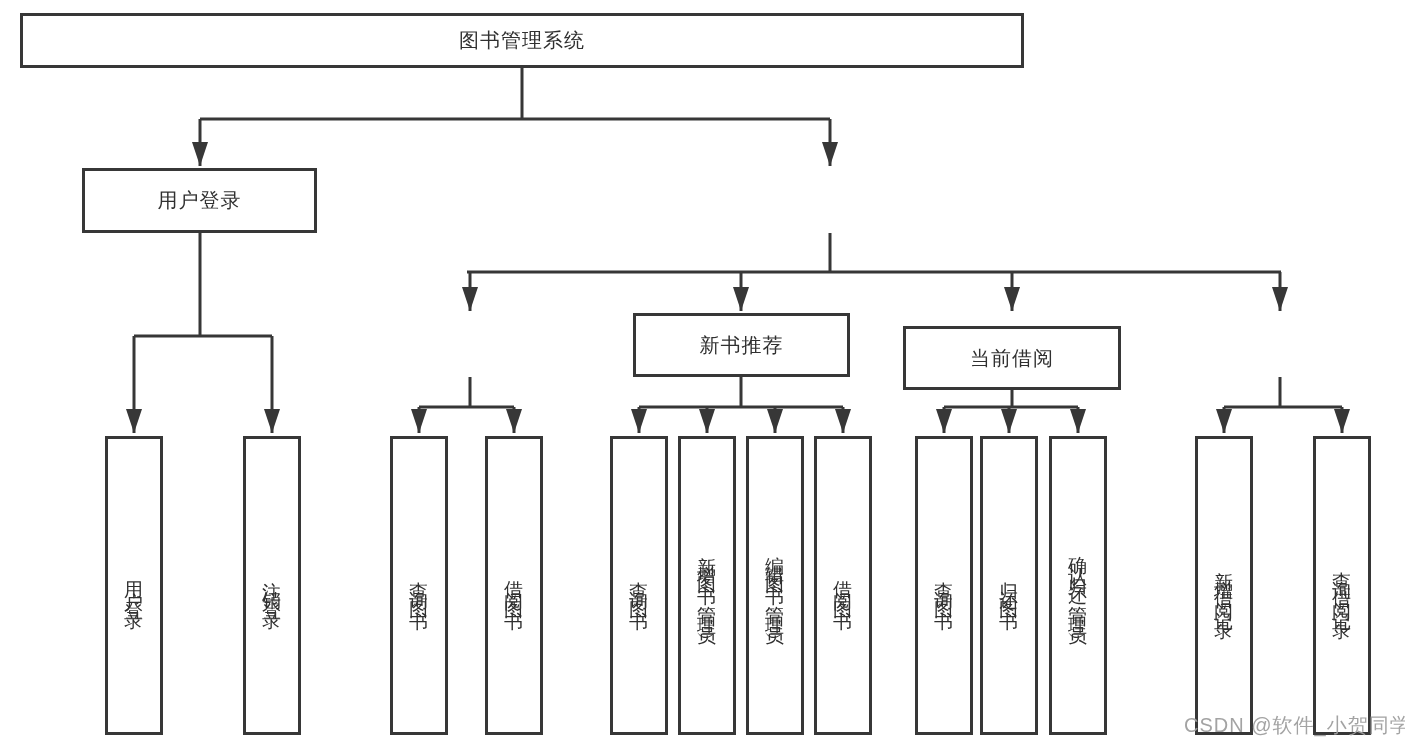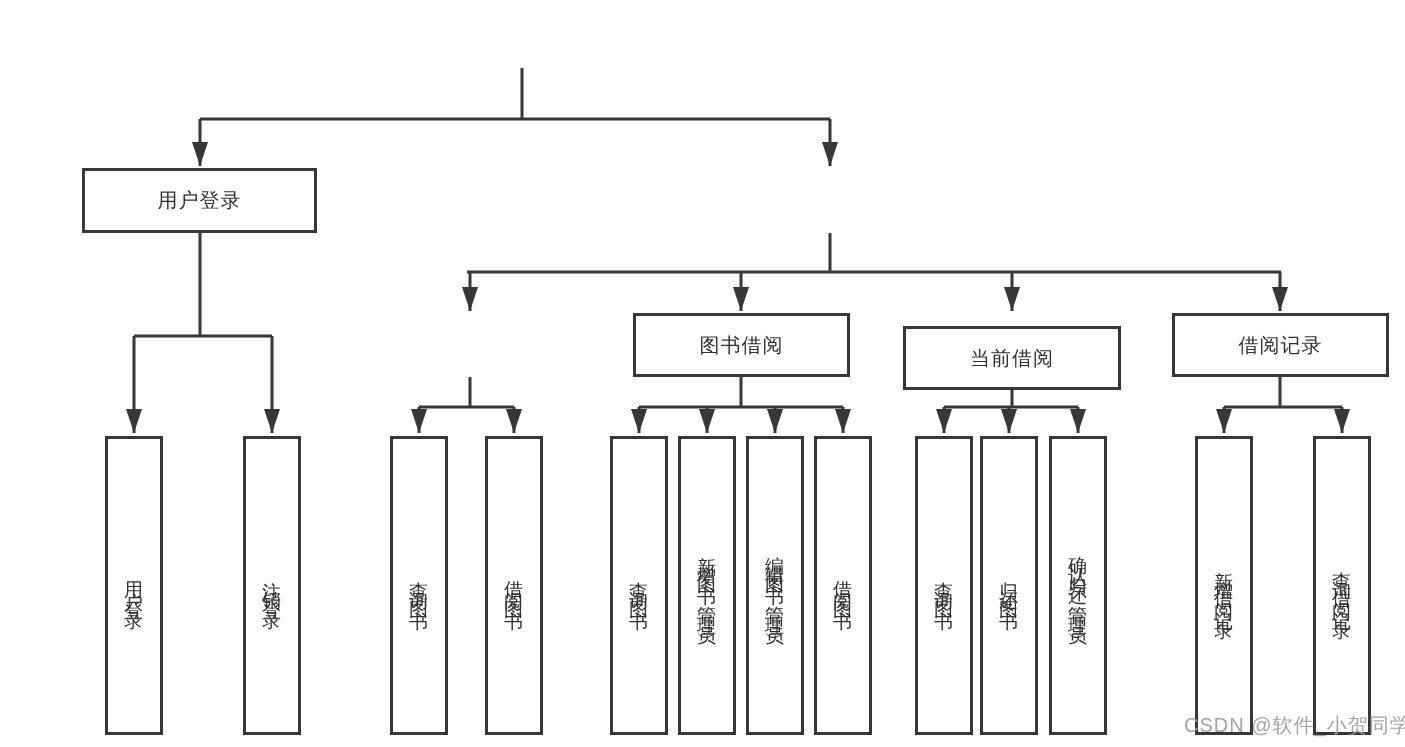--- a/index.html
+++ b/index.html
@@ -61,33 +61,33 @@
       <path d="M775,407 V433" marker-end="url(#arrow)"></path>
       <path d="M843,407 V433" marker-end="url(#arrow)"></path>
       <path d="M944,407 V433" marker-end="url(#arrow)"></path>
       <path d="M1009,407 V433" marker-end="url(#arrow)"></path>
       <path d="M1078,407 V433" marker-end="url(#arrow)"></path>
       <path d="M1224,407 V433" marker-end="url(#arrow)"></path>
       <path d="M1342,407 V433" marker-end="url(#arrow)"></path>
     </g>
   </svg>
 
+  <div class="node" style="left:20px; top:13px; width:1004px; height:55px;">
+    <span>图书管理系统</span>
+  </div>
 
   <div class="node" style="left:82px; top:168px; width:235px; height:65px;">
     <span>用户登录</span>
   </div>
 
   <div class="node" style="left:633px; top:313px; width:217px; height:64px;">
-    <span>图书借阅</span>
+    <span>新书推荐</span>
   </div>
   <div class="node" style="left:903px; top:313px; width:218px; height:64px;margin-top:13px;">
     <span>当前借阅</span>
-  </div>
-  <div class="node" style="left:1172px; top:313px; width:217px; height:64px;">
-    <span>借阅记录</span>
   </div>
 
   <div class="node vnode" style="left:105px; top:436px; width:58px; height:299px;">用户登录</div>
   <div class="node vnode" style="left:243px; top:436px; width:58px; height:299px;">注销登录</div>
 
   <div class="node vnode" style="left:390px; top:436px; width:58px; height:299px;">查询图书</div>
   <div class="node vnode" style="left:485px; top:436px; width:58px; height:299px;">借阅图书</div>
 
   <div class="node vnode" style="left:610px; top:436px; width:58px; height:299px;">查询图书</div>
   <div class="node vnode" style="left:678px; top:436px; width:58px; height:299px;">新增图书（管理员）</div>

